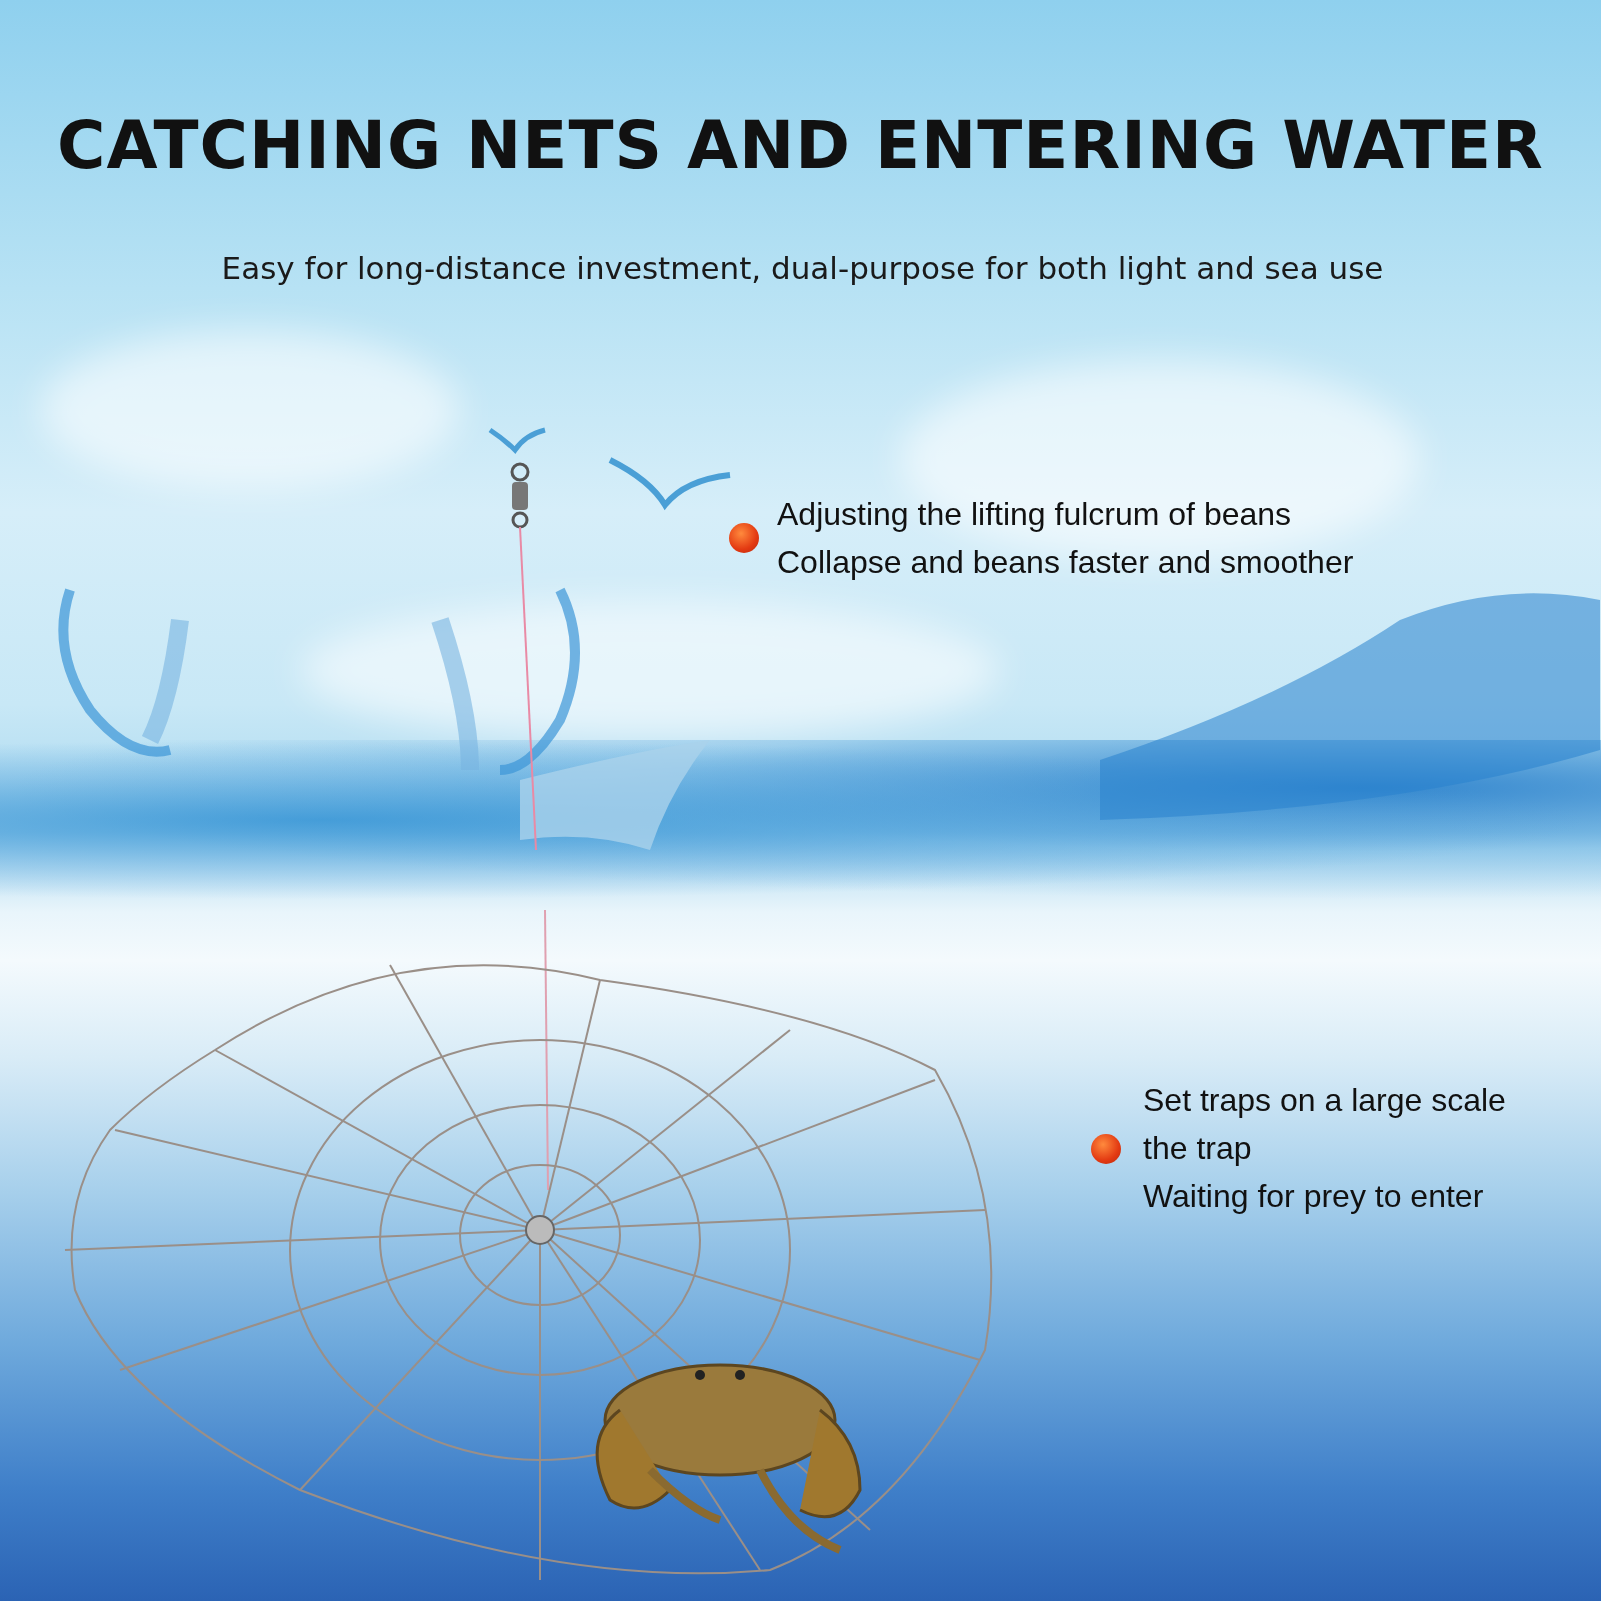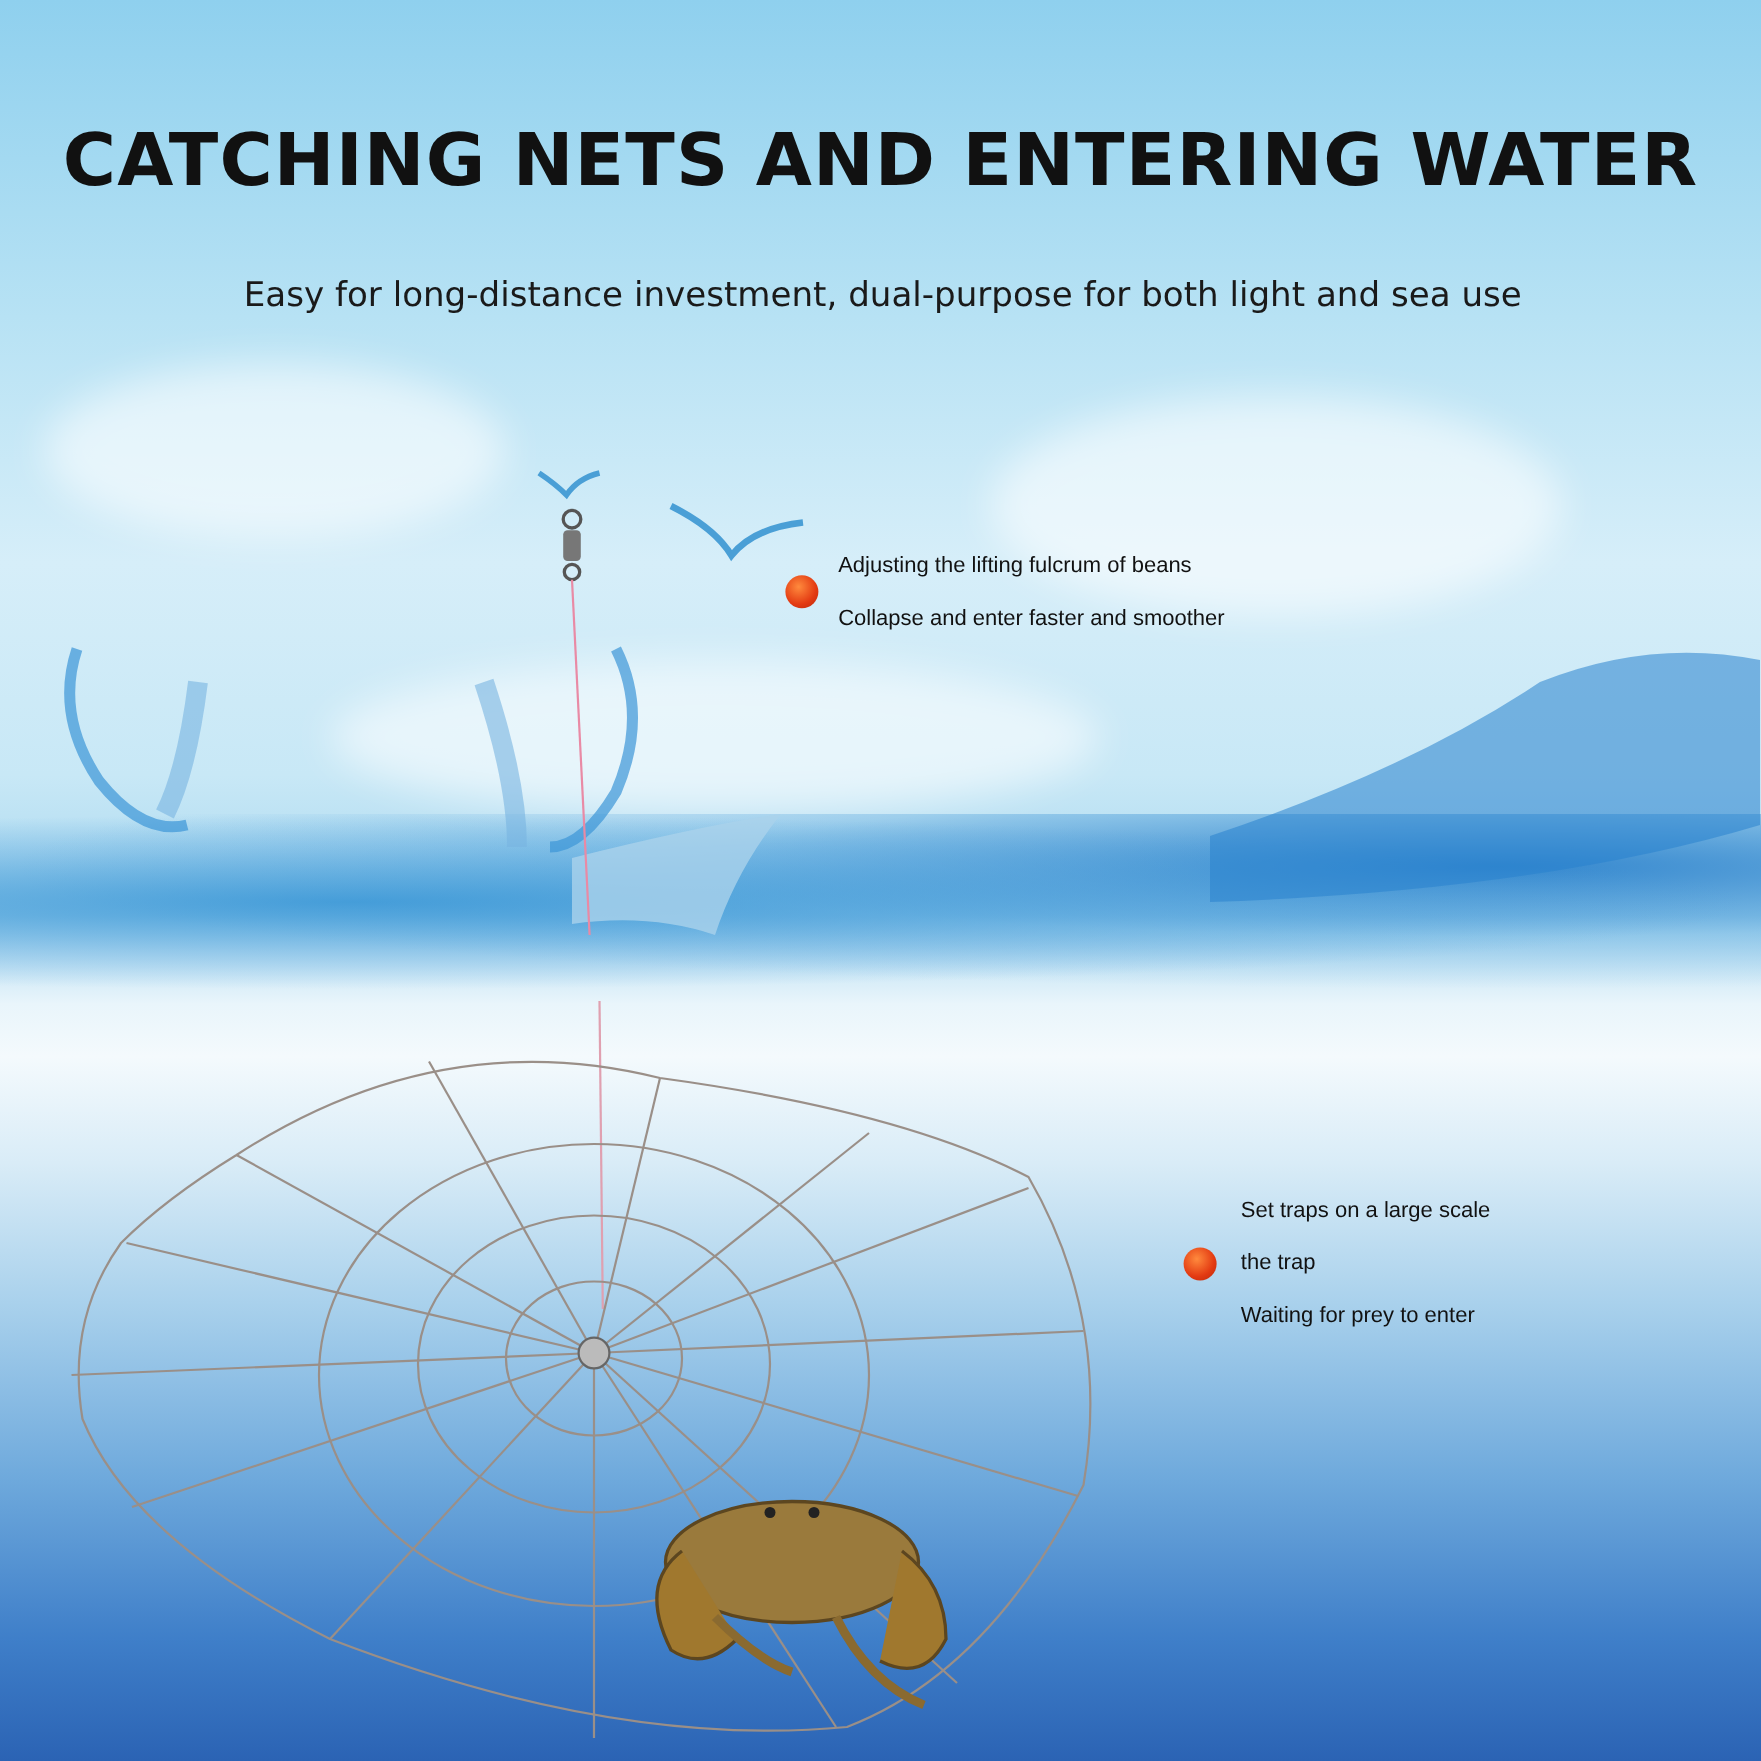--- a/index.html
+++ b/index.html
@@ -16,21 +16,21 @@
   }
   .title {
     position: absolute; left: 0; right: 0; top: 82px; text-align: center;
     font-family: "DejaVu Sans", sans-serif; font-weight: bold; font-size: 66px; line-height: 84px;
     color: #111; letter-spacing: 1px; margin-top: 22px;
   }
   .subtitle {
     position: absolute; left: 4px; right: 0; top: 250px; text-align: center;
     font-family: "DejaVu Sans", sans-serif; font-size: 31px; color: #1a1a1a;
   }
-  .feature { position: absolute; font-size: 20px; line-height: 48px; color: #111; }
+  .feature { position: absolute; font-size: 32px; line-height: 48px; color: #111; margin-left: 15px; }
   .feature .dot {
     position: absolute; width: 30px; height: 30px; border-radius: 50%;
     background: radial-gradient(circle at 40% 35%, #ff8a3d, #e33a12 60%, #b8280c);
   }
   .f1 { left: 762px; top: 490px; }
   .f1 .dot { left: -48px; top: 33px; }
   .f2 { left: 1128px; top: 1076px; }
   .f2 .dot { left: -52px; top: 58px; }
   svg.art { position: absolute; left: 0; top: 0; }
 </style>
@@ -97,21 +97,21 @@
 </svg>
 
 <div class="title">
   <div>CATCHING NETS AND ENTERING WATER</div>
 </div>
 <div class="subtitle">Easy for long-distance investment, dual-purpose for both light and sea use</div>
 
 <div class="feature f1">
   <span class="dot"></span>
   <div>Adjusting the lifting fulcrum of beans</div>
-  <div>Collapse and enter faster and smoother</div>
+  <div>Collapse and beans faster and smoother</div>
 </div>
 
 <div class="feature f2">
   <span class="dot"></span>
   <div>Set traps on a large scale</div>
   <div>the trap</div>
   <div>Waiting for prey to enter</div>
 </div>
 
 </body></html>

